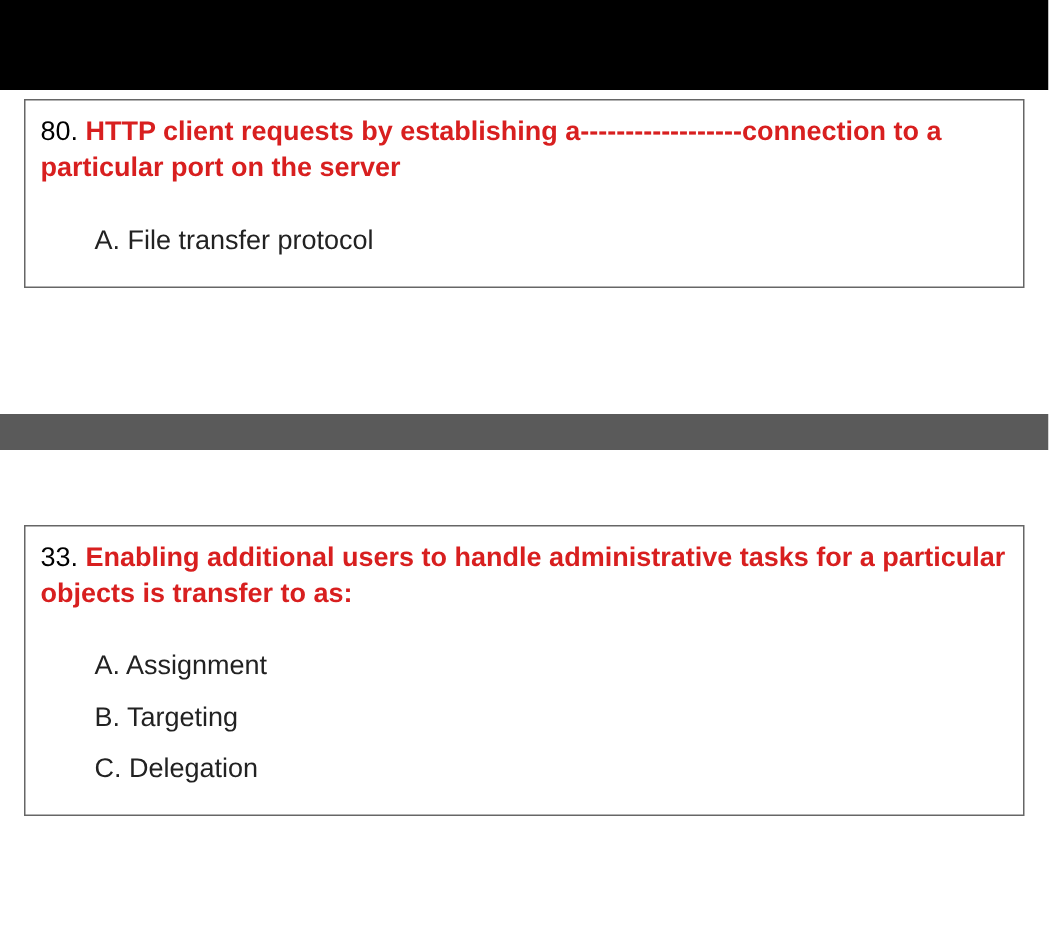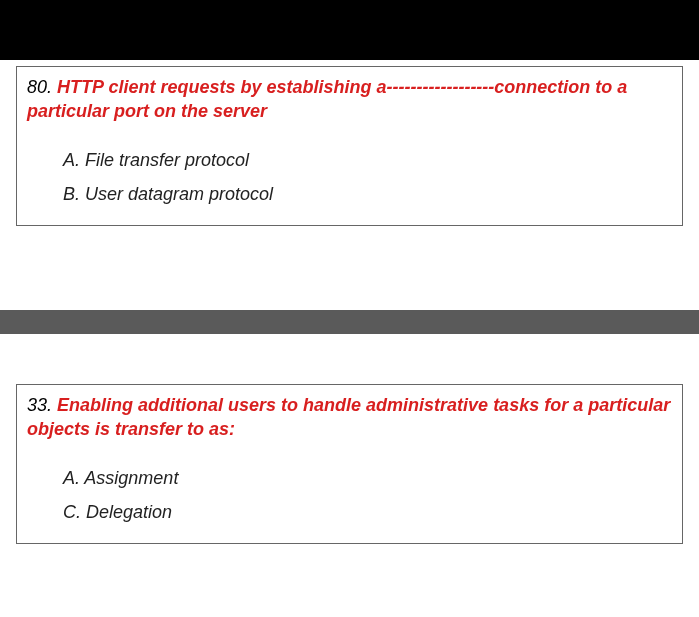--- a/index.html
+++ b/index.html
@@ -1,19 +1,18 @@
 <!DOCTYPE html>
 <html><head>
   <meta charset="utf-8">
   <style>
     * {
       margin: 0;
       padding: 0;
       box-sizing: border-box;
-      font-style: italic;
     }
     body {
       font-family: Arial, Helvetica, sans-serif;
       font-size: 18px;
       background: #fff;
       width: 699px;
     }
     .black-bar {
       background: #000;
       height: 60px;
@@ -59,33 +58,33 @@
 
 <div class="black-bar"></div>
 
 <div class="question-box">
   <div class="question-text">
     <span class="qnum">80.</span>
     <span>HTTP client requests by establishing a------------------connection to a particular port on the server</span>
   </div>
   <div class="options">
     <span class="option">A. File transfer protocol</span>
-    <span class="option">B. User datagram protocol</span>
   </div>
 </div>
 
 <div class="spacer-med"></div>
 
 <div class="gray-bar"></div>
 
 <div class="spacer-small"></div>
 
 <div class="question-box">
   <div class="question-text">
     <span class="qnum">33.</span>
     <span>Enabling additional users to handle administrative tasks for a particular objects is transfer to as:</span>
   </div>
   <div class="options">
     <span class="option"> A. Assignment</span>
+    <span class="option"> B. Targeting</span>
     <span class="option">C. Delegation</span>
 
   </div>
 </div>
 
 </body></html>

